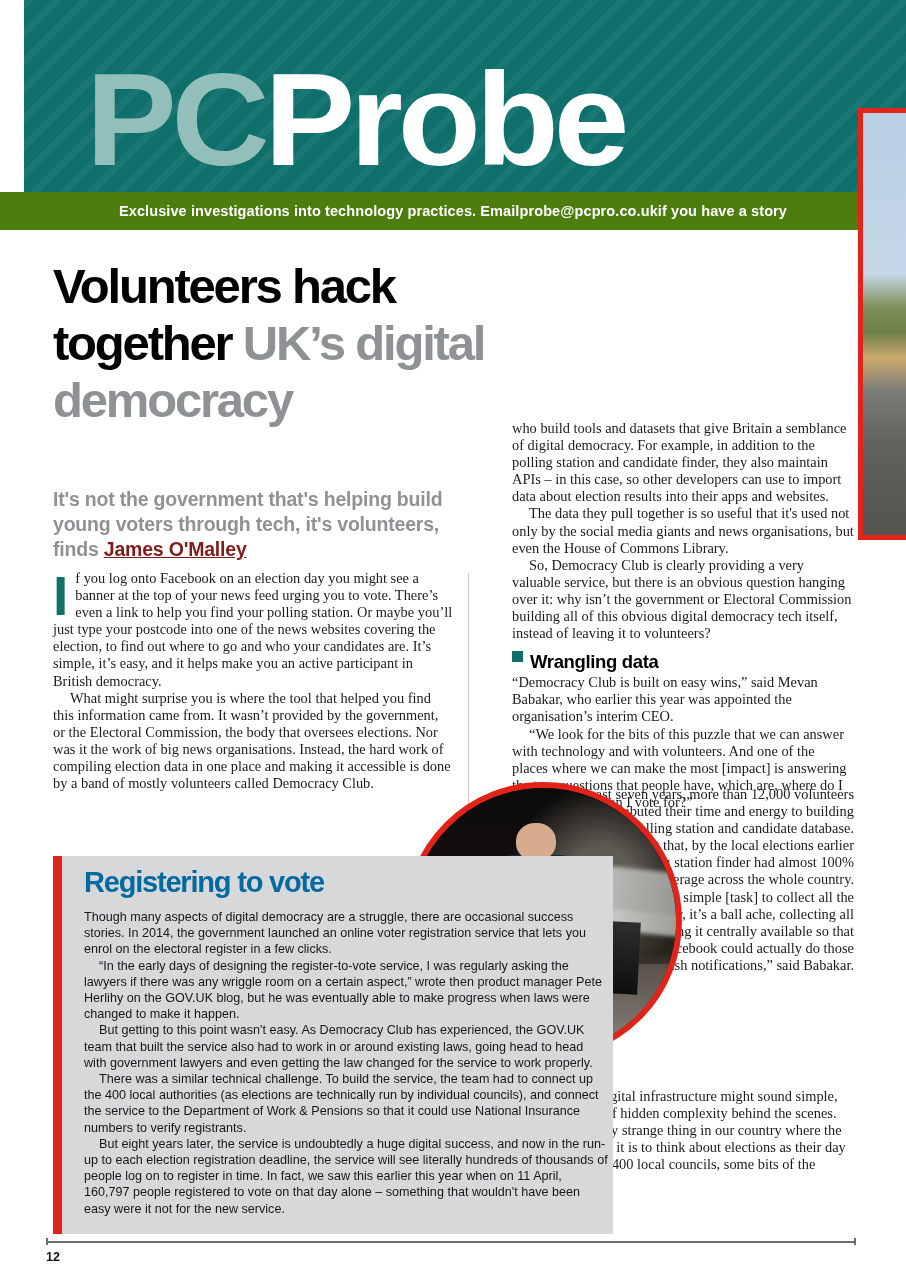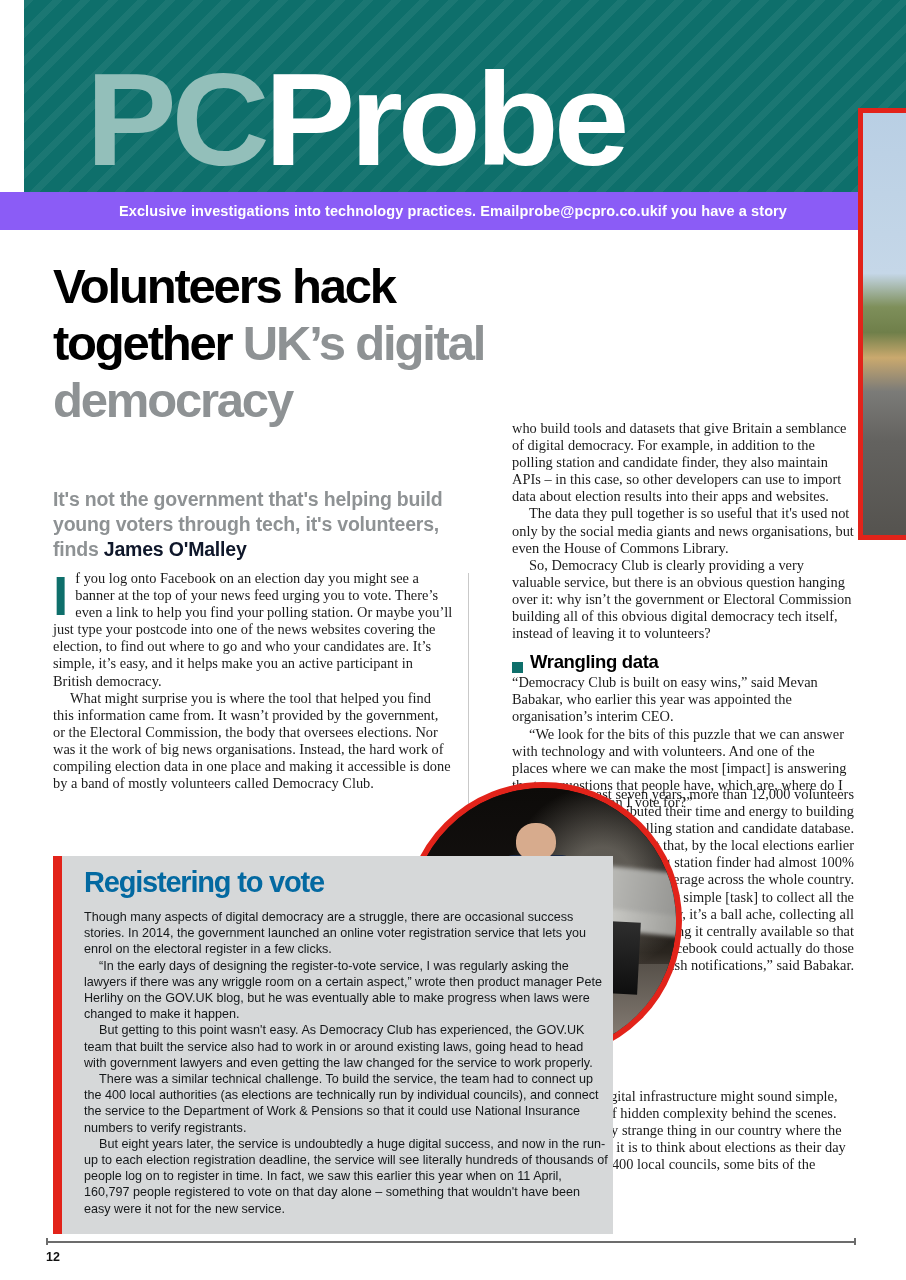--- a/index.html
+++ b/index.html
@@ -33,21 +33,21 @@
     white-space:nowrap;
     font-family:"Liberation Sans",sans-serif;
     transform:scaleX(1.03);
     transform-origin:left top;
   }
   .mt-pc{color:#93bfba;}
   .mt-probe{color:#ffffff;}
 
   .masthead-strap{
     position:absolute;left:0;top:192px;width:906px;height:38px;
-    background:#8b5cf6;
+    background:#4d7c0f;
     color:#ffffff;
     display:flex;align-items:center;justify-content:center;
     font-size:14.5px;letter-spacing:0.1px;
     font-weight:600;
   }
   .masthead-strap b{font-weight:800;color:#ffffff;}
 
   
   .right-strip{
     position:absolute;right:0;top:108px;width:48px;height:432px;
@@ -65,21 +65,21 @@
     font-weight:900;letter-spacing:-2.2px;
     color:#000;
   }
   .headline .grey{color:#8e9294;}
 
   .standfirst{
     position:absolute;left:53px;top:487px;width:420px;
     font-size:19.5px;line-height:25px;
     font-weight:700;color:#8e9294;letter-spacing:-0.2px;
   }
-  .standfirst .byline{color:#0f172a;font-weight:800;}
+  .standfirst .byline{color:#7f1d1d;font-weight:800;text-decoration:underline;}
 
   
   .col{
     position:absolute;
     font-family:"Liberation Serif",serif;
     font-size:14.4px;line-height:17.1px;
     color:#1b1b1b;text-align:left;
   }
   .col p{margin:0;text-indent:17px;}
   .col p.first{text-indent:0;}
@@ -101,21 +101,21 @@
 
   .col-right{
     left:512px;top:420px;width:342px;
   }
 
   
   .sectionhead{
     font-family:"Liberation Sans",sans-serif;
     font-weight:800;font-size:18.5px;line-height:22px;
     color:#000;margin:9px 0 1px 0;letter-spacing:-0.35px;
-    display:flex;align-items:flex-end;gap:7px;
+    display:flex;align-items:flex-start;gap:7px;
   }
   .sq{display:inline-block;width:11px;height:11px;background:#0e6f6b;flex:0 0 auto;}
 
   
   .col-wrap{
     position:absolute;left:512px;top:786px;width:342px;
     font-family:"Liberation Serif",serif;
     font-size:14.4px;line-height:17.1px;color:#1b1b1b;
   }
   .shape-left{

